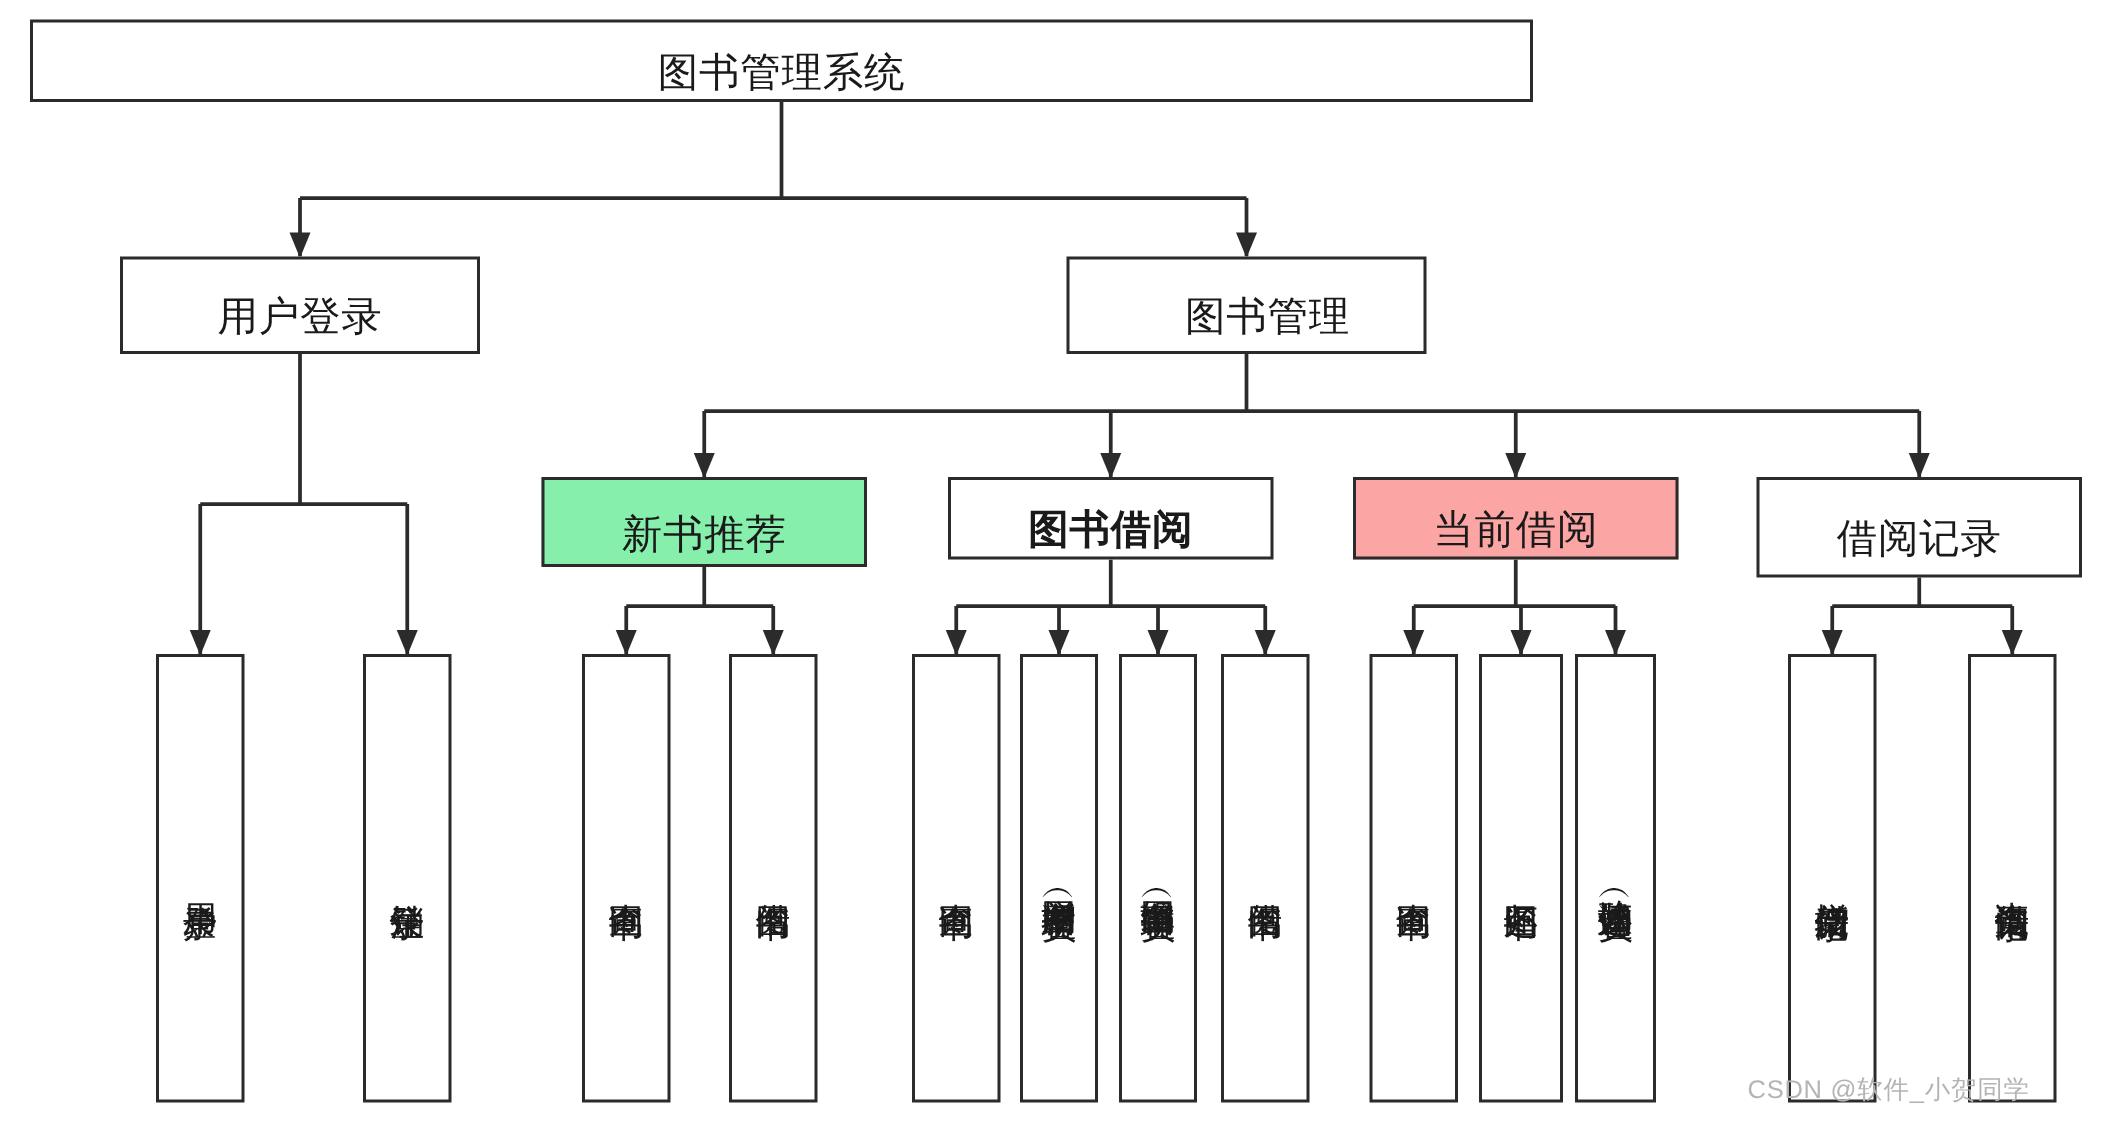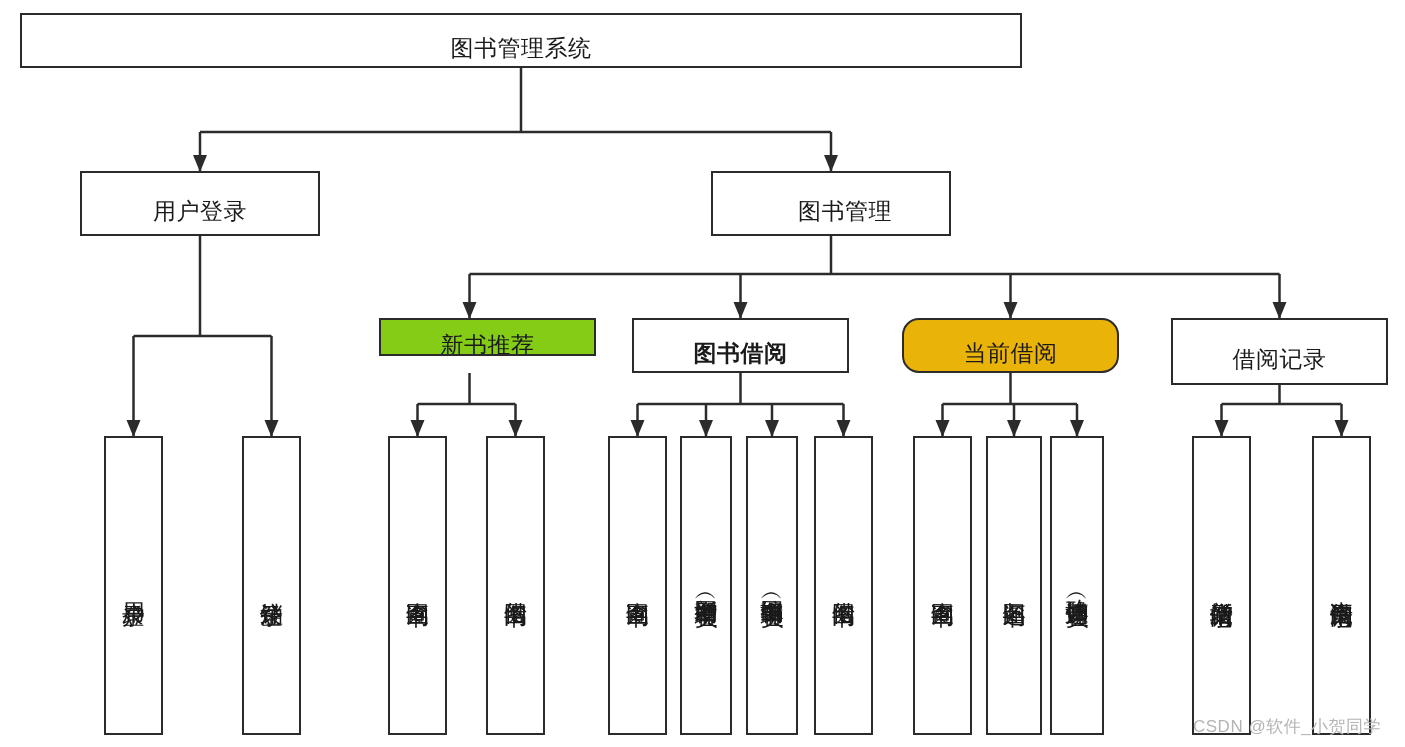--- a/index.html
+++ b/index.html
@@ -31,21 +31,21 @@
     position: absolute;
     box-sizing: border-box;
     border: 2.5px solid #2b2b2b;
     background: #ffffff;
     display: flex;
     align-items: center;
     justify-content: center;
     overflow: hidden;
   }
   .node-label-h {
-    font-size: 23px;
+    font-size: 27px;
     color: #1a1a1a;
     letter-spacing: 0.5px;
     line-height: 1;
     white-space: nowrap;
     margin-top: 16px;
   }
   .node-label-v {
     font-size: 23px;
     color: #1a1a1a;
     line-height: 1.08;
@@ -125,27 +125,27 @@
   <div id="nodes-layer">
       <div class="node-box" style="left: 20px; top: 13px; width: 1002px; height: 55px; border-color: rgb(43, 43, 43); background: rgb(255, 255, 255);">
         <span class="node-label-h">图书管理系统</span>
       </div>
       <div class="node-box" style="left: 80px; top: 171px; width: 240px; height: 65px; border-color: rgb(43, 43, 43); background: rgb(255, 255, 255);">
         <span class="node-label-h">用户登录</span>
       </div>
       <div class="node-box" style="left: 711px; top: 171px; width: 240px; height: 65px; border-color: rgb(43, 43, 43); background: rgb(255, 255, 255); padding-left: 28px;">
         <span class="node-label-h">图书管理</span>
       </div>
-      <div class="node-box" style="left: 379px; top: 318px; width: 217px; height: 38px; border-color: rgb(43, 43, 43); background: #84cc16;">
+      <div class="node-box" style="left: 361px; top: 318px; width: 217px; height: 60px; border-color: rgb(43, 43, 43); background: #86efac;">
         <span class="node-label-h">新书推荐</span>
       </div>
       <div class="node-box" style="left: 632px; top: 318px; width: 217px; height: 55px; border-color: rgb(43, 43, 43); background: rgb(255, 255, 255); font-weight: bold;">
         <span class="node-label-h">图书借阅</span>
       </div>
-      <div class="node-box" style="left: 902px; top: 318px; width: 217px; height: 55px; border-color: rgb(43, 43, 43); background: #eab308; border-radius: 17px;">
+      <div class="node-box" style="left: 902px; top: 318px; width: 217px; height: 55px; border-color: rgb(43, 43, 43); background: #fca5a5;">
         <span class="node-label-h">当前借阅</span>
       </div>
       <div class="node-box" style="left: 1171px; top: 318px; width: 217px; height: 67px; border-color: rgb(43, 43, 43); background: rgb(255, 255, 255);">
         <span class="node-label-h">借阅记录</span>
       </div>
       <div class="node-box" style="left: 104px; top: 436px; width: 59px; height: 299px; border-color: rgb(43, 43, 43); background: rgb(255, 255, 255);">
         <span class="node-label-v">用户登录</span>
       </div>
       <div class="node-box" style="left: 242px; top: 436px; width: 59px; height: 299px; border-color: rgb(43, 43, 43); background: rgb(255, 255, 255);">
         <span class="node-label-v">注销登录</span>
@@ -178,15 +178,15 @@
         <span class="node-label-v">确认归还（管理员）</span>
       </div>
       <div class="node-box" style="left: 1192px; top: 436px; width: 59px; height: 299px; border-color: rgb(43, 43, 43); background: rgb(255, 255, 255);">
         <span class="node-label-v">新增借阅记录</span>
       </div>
       <div class="node-box" style="left: 1312px; top: 436px; width: 59px; height: 299px; border-color: rgb(43, 43, 43); background: rgb(255, 255, 255);">
         <span class="node-label-v">查询借阅记录</span>
       </div>
     </div>
 
-  <div class="watermark" style="left: 1193px; top: 715px; color: rgb(180, 180, 180);">CSDN @软件_小贺同学</div>
+  <div class="watermark" style="left: 1165px; top: 715px; color: rgb(180, 180, 180);">CSDN @软件_小贺同学</div>
 
 </div>
 
 </body></html>

